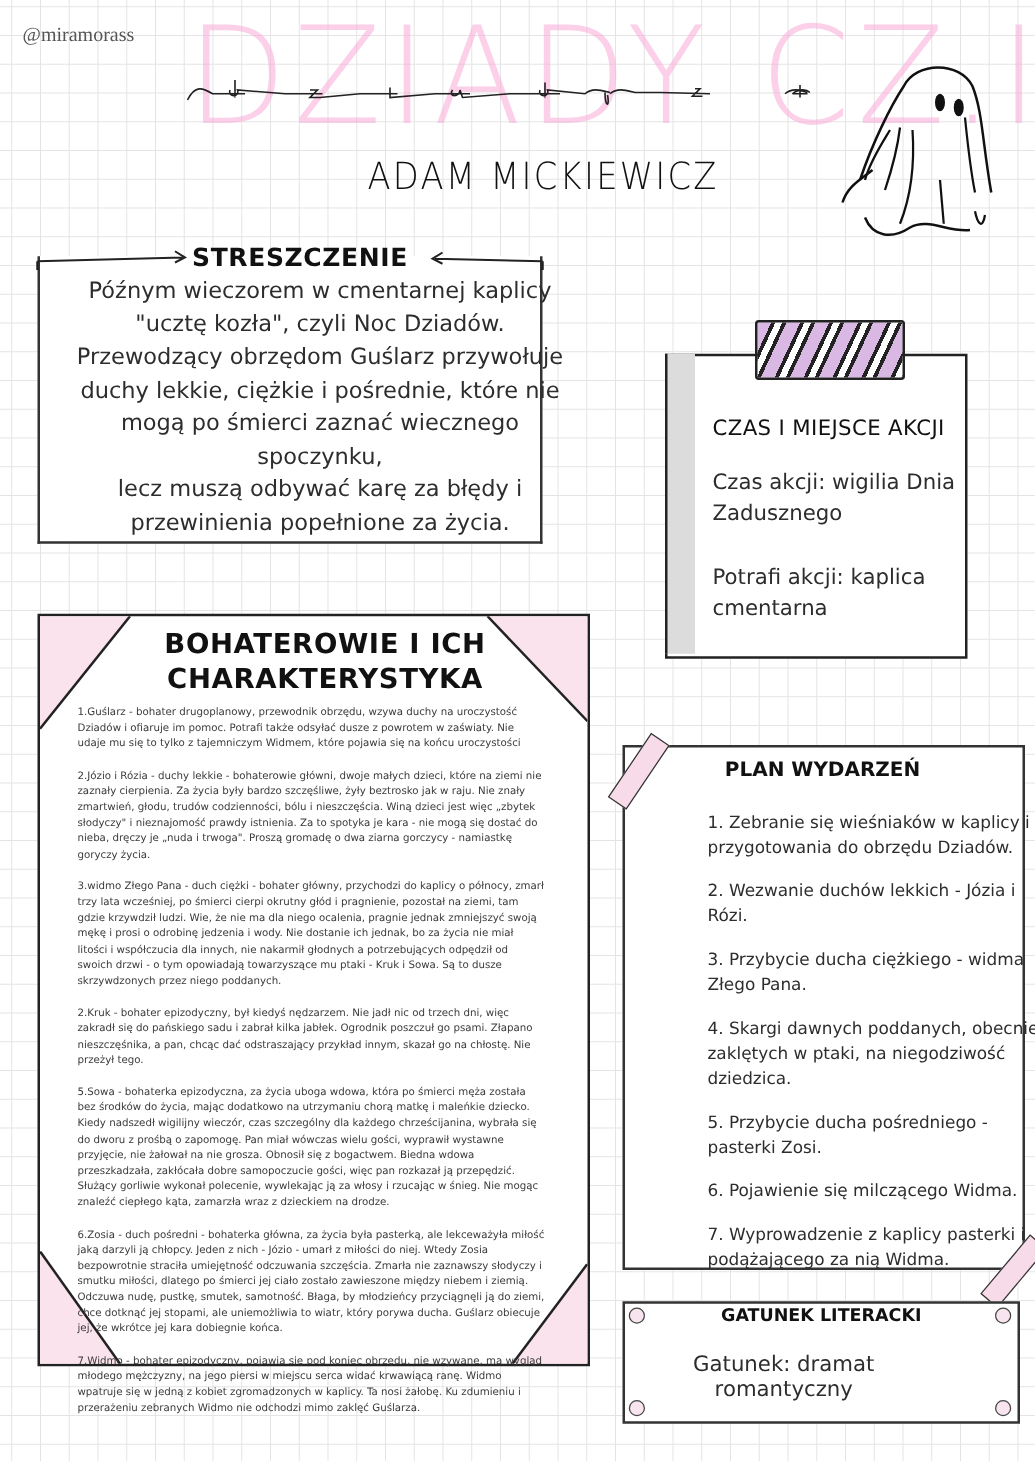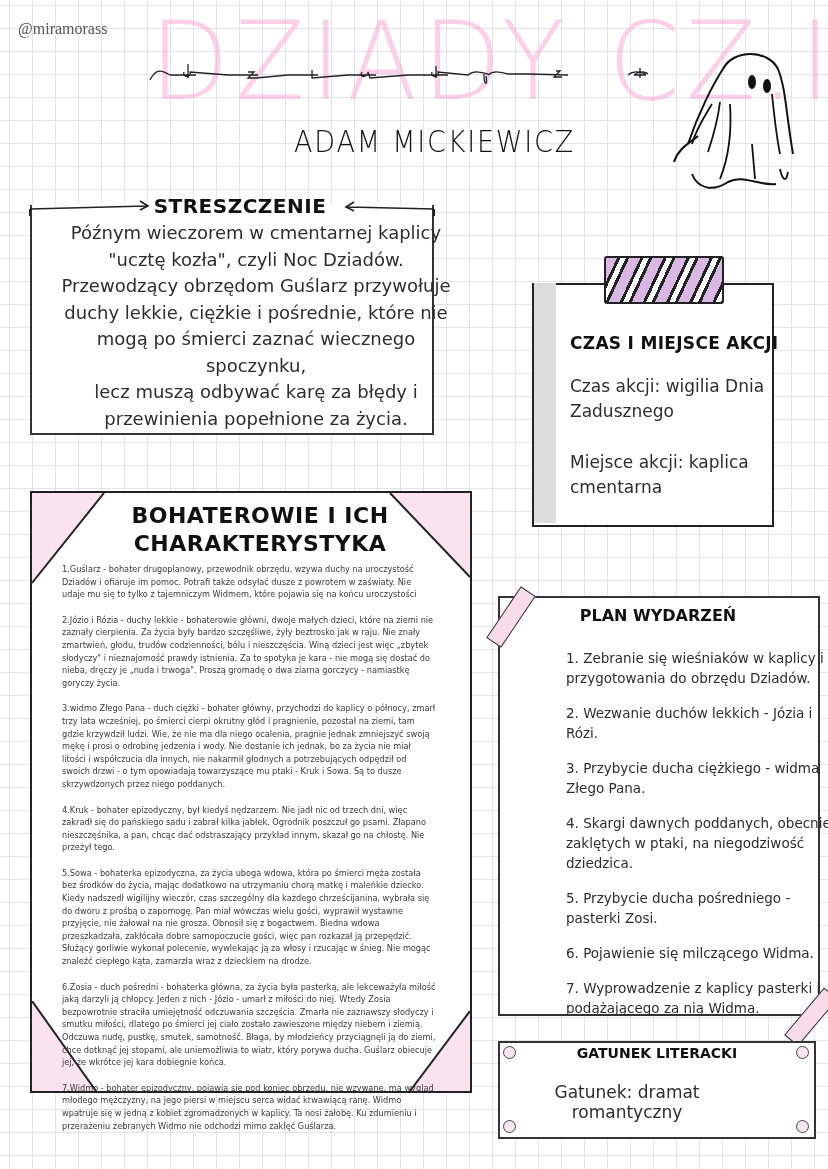--- a/index.html
+++ b/index.html
@@ -53,21 +53,21 @@
     left: 532px; top: 283px; width: 238px; height: 240px;
     background: #fff; border: 2.5px solid #222;
   }
   .note-stripe { left: 532px; top: 283px; width: 22px; height: 240px; background: #dcdcdc; border-left: 2.5px solid #222; }
   .tape {
     left: 604px; top: 256px; width: 116px; height: 44px;
     background: repeating-linear-gradient(115deg, #d9b8e3 0 10px, #222 10px 13px, #fff 13px 18px, #222 18px 21px);
     border: 2px solid #222; border-radius: 3px;
   }
   .note-heading {
-    left: 570px; top: 333px; font-weight: 700; font-size: 17px; color: #111; letter-spacing: 0.3px;
+    left: 570px; top: 333px; font-weight: 400; font-size: 17px; color: #111; letter-spacing: 0.3px;
   }
   .note-line { left: 570px; width: 200px; font-size: 17px; line-height: 25px; color: #2d2d2d; }
 
   
   .chars-box {
     left: 30px; top: 491px; width: 438px; height: 598px;
     border: 2.5px solid #222; background: #fff;
   }
   .corner { position: absolute; }
   .chars-heading {
@@ -148,21 +148,21 @@
   <div>lecz muszą odbywać karę za błędy i</div>
   <div>przewinienia popełnione za życia.</div>
 </div>
 
 <div class="abs note"></div>
 <div class="abs note-stripe"></div>
 <div class="abs tape"></div>
 <div class="abs note-heading">CZAS I MIEJSCE AKCJI</div>
 <div class="abs note-line" style="top:374px">Czas akcji: wigilia Dnia</div>
 <div class="abs note-line" style="top:399px">Zadusznego</div>
-<div class="abs note-line" style="top:450px">Miejsce akcji: kaplica</div>
+<div class="abs note-line" style="top:450px">Potrafi akcji: kaplica</div>
 <div class="abs note-line" style="top:475px">cmentarna</div>
 
 <div class="abs chars-box">
   <svg class="corner" style="left:0;top:0" width="80" height="100">
     <polygon points="0,0 72,0 0,90" fill="#fbe3ee"></polygon>
     <line x1="72" y1="0" x2="0" y2="90" stroke="#222" stroke-width="2"></line>
   </svg>
   <svg class="corner" style="right:0;top:0" width="90" height="90">
     <polygon points="10,0 90,0 90,84" fill="#fbe3ee"></polygon>
     <line x1="10" y1="0" x2="90" y2="84" stroke="#222" stroke-width="2"></line>
@@ -177,21 +177,21 @@
   </svg>
 </div>
 <div class="abs chars-heading">
   <div>BOHATEROWIE I ICH</div>
   <div>CHARAKTERYSTYKA</div>
 </div>
 <div class="abs chars-list">
   <p class="chars-item">1.Guślarz - bohater drugoplanowy, przewodnik obrzędu, wzywa duchy na uroczystość Dziadów i ofiaruje im pomoc. Potrafi także odsyłać dusze z powrotem w zaświaty. Nie udaje mu się to tylko z tajemniczym Widmem, które pojawia się na końcu uroczystości</p>
   <p class="chars-item">2.Józio i Rózia - duchy lekkie - bohaterowie główni, dwoje małych dzieci, które na ziemi nie zaznały cierpienia. Za życia były bardzo szczęśliwe, żyły beztrosko jak w raju. Nie znały zmartwień, głodu, trudów codzienności, bólu i nieszczęścia. Winą dzieci jest więc „zbytek słodyczy" i nieznajomość prawdy istnienia. Za to spotyka je kara - nie mogą się dostać do nieba, dręczy je „nuda i trwoga". Proszą gromadę o dwa ziarna gorczycy - namiastkę goryczy życia.</p>
   <p class="chars-item">3.widmo Złego Pana - duch ciężki - bohater główny, przychodzi do kaplicy o północy, zmarł trzy lata wcześniej, po śmierci cierpi okrutny głód i pragnienie, pozostał na ziemi, tam gdzie krzywdził ludzi. Wie, że nie ma dla niego ocalenia, pragnie jednak zmniejszyć swoją mękę i prosi o odrobinę jedzenia i wody. Nie dostanie ich jednak, bo za życia nie miał litości i współczucia dla innych, nie nakarmił głodnych a potrzebujących odpędził od swoich drzwi - o tym opowiadają towarzyszące mu ptaki - Kruk i Sowa. Są to dusze skrzywdzonych przez niego poddanych.</p>
-  <p class="chars-item">4.Kruk - bohater epizodyczny, był kiedyś nędzarzem. Nie jadł nic od trzech dni, więc zakradł się do pańskiego sadu i zabrał kilka jabłek. Ogrodnik poszczuł go psami. Złapano nieszczęśnika, a pan, chcąc dać odstraszający przykład innym, skazał go na chłostę. Nie przeżył tego.</p>
+  <p class="chars-item">2.Kruk - bohater epizodyczny, był kiedyś nędzarzem. Nie jadł nic od trzech dni, więc zakradł się do pańskiego sadu i zabrał kilka jabłek. Ogrodnik poszczuł go psami. Złapano nieszczęśnika, a pan, chcąc dać odstraszający przykład innym, skazał go na chłostę. Nie przeżył tego.</p>
   <p class="chars-item">5.Sowa - bohaterka epizodyczna, za życia uboga wdowa, która po śmierci męża została bez środków do życia, mając dodatkowo na utrzymaniu chorą matkę i maleńkie dziecko. Kiedy nadszedł wigilijny wieczór, czas szczególny dla każdego chrześcijanina, wybrała się do dworu z prośbą o zapomogę. Pan miał wówczas wielu gości, wyprawił wystawne przyjęcie, nie żałował na nie grosza. Obnosił się z bogactwem. Biedna wdowa przeszkadzała, zakłócała dobre samopoczucie gości, więc pan rozkazał ją przepędzić. Służący gorliwie wykonał polecenie, wywlekając ją za włosy i rzucając w śnieg. Nie mogąc znaleźć ciepłego kąta, zamarzła wraz z dzieckiem na drodze.</p>
   <p class="chars-item">6.Zosia - duch pośredni - bohaterka główna, za życia była pasterką, ale lekceważyła miłość jaką darzyli ją chłopcy. Jeden z nich - Józio - umarł z miłości do niej. Wtedy Zosia bezpowrotnie straciła umiejętność odczuwania szczęścia. Zmarła nie zaznawszy słodyczy i smutku miłości, dlatego po śmierci jej ciało zostało zawieszone między niebem i ziemią. Odczuwa nudę, pustkę, smutek, samotność. Błaga, by młodzieńcy przyciągnęli ją do ziemi, chce dotknąć jej stopami, ale uniemożliwia to wiatr, który porywa ducha. Guślarz obiecuje jej, że wkrótce jej kara dobiegnie końca.</p>
   <p class="chars-item">7.Widmo - bohater epizodyczny, pojawia się pod koniec obrzędu, nie wzywane, ma wygląd młodego mężczyzny, na jego piersi w miejscu serca widać krwawiącą ranę. Widmo wpatruje się w jedną z kobiet zgromadzonych w kaplicy. Ta nosi żałobę. Ku zdumieniu i przerażeniu zebranych Widmo nie odchodzi mimo zaklęć Guślarza.</p>
 </div>
 
 <div class="abs plan-box"></div>
 <div class="abs tape-pink" style="left:480px;top:608px;width:60px;height:16px;transform:rotate(-56deg)"></div>
 <div class="abs tape-pink" style="left:780px;top:1008px;width:60px;height:16px;transform:rotate(-50deg)"></div>
 <div class="abs plan-heading">PLAN WYDARZEŃ</div>
 <div class="abs plan-list">

